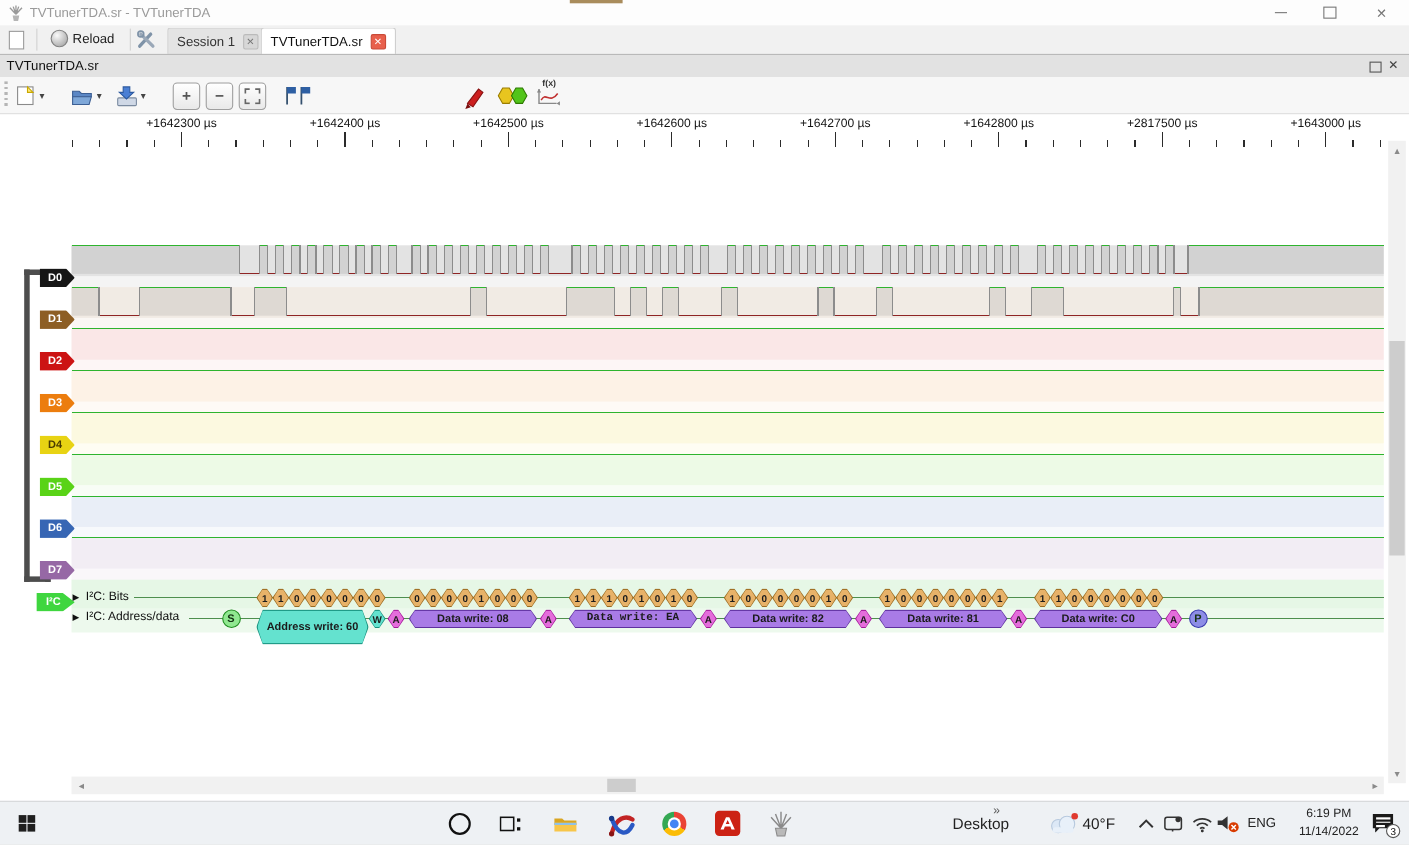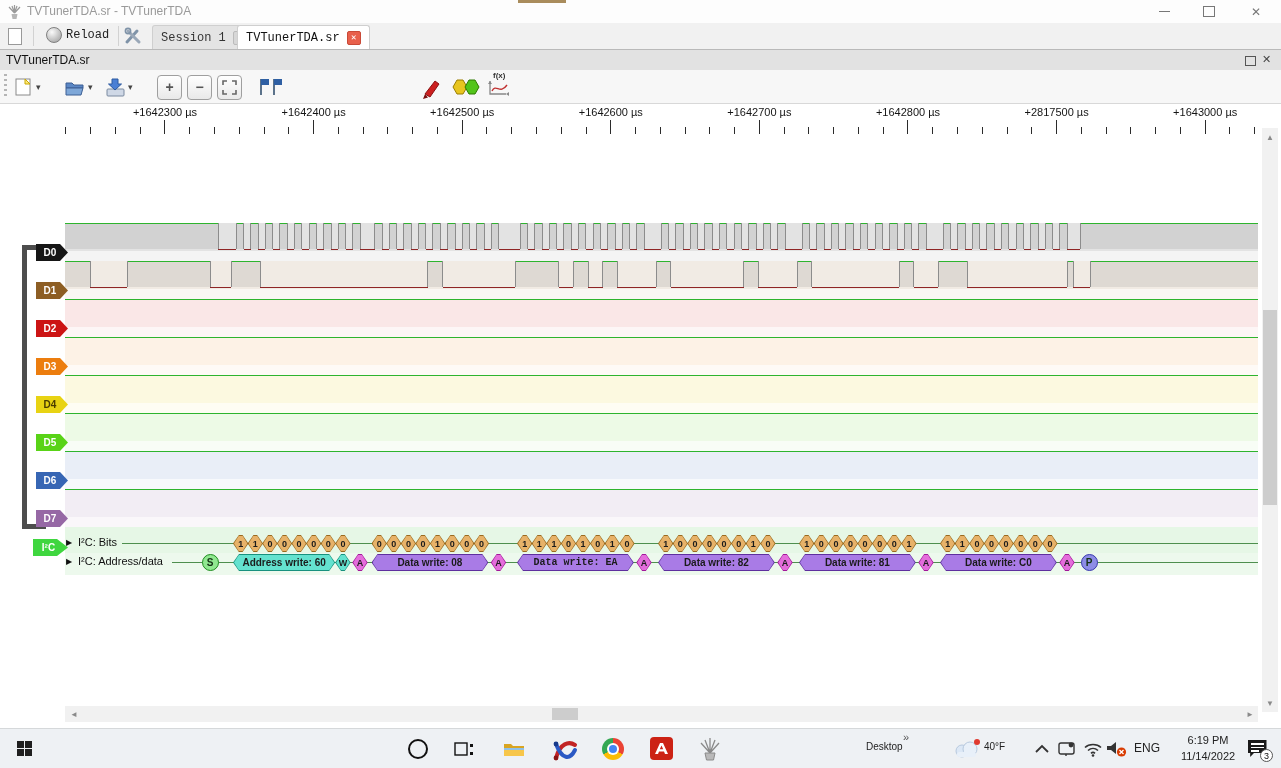--- a/index.html
+++ b/index.html
@@ -5,21 +5,21 @@
   html,body{margin:0;padding:0;background:#c0c0c0;}
   #screen{position:relative;width:1281px;height:768px;background:#ffffff;overflow:hidden;
     font-family:"Liberation Sans",sans-serif;color:#1a1a1a;-webkit-font-smoothing:antialiased;}
   .abs{position:absolute;}
   
   #titlebar{position:absolute;left:0;top:0;width:1281px;height:23px;background:#fdfdfd;}
   #titlebar .title{position:absolute;left:27px;top:4px;font-size:12px;color:#9a9a9a;}
   .winbtn{position:absolute;top:0;width:34px;height:23px;display:flex;align-items:center;justify-content:center;color:#777;}
   #rec-strip{position:absolute;left:518px;top:0;width:48px;height:3px;background:#a98c5c;}
   
-  #tabrow{position:absolute;left:0;top:23px;width:1281px;height:26px;background:#f1f1f1;font-family:Liberation Mono, monospace;}
+  #tabrow{position:absolute;left:0;top:23px;width:1281px;height:26px;background:#f1f1f1;}
   .vsep{position:absolute;top:3px;width:1px;height:20px;background:#d2d2d2;}
   .tab{position:absolute;top:2px;height:24px;display:flex;align-items:center;gap:7px;padding:0 8px;font-size:12px;
        border:1px solid #cfcfcf;border-bottom:none;border-radius:3px 3px 0 0;box-sizing:border-box;}
   .tab.inactive{background:#e4e4e4;color:#333;}
   .tab.active{background:#ffffff;color:#111;}
   .tabclose{width:14px;height:14px;border-radius:2px;display:flex;align-items:center;justify-content:center;font-size:9px;}
   .tabclose.gray{background:#d7d7d7;color:#777;border:1px solid #bbb;box-sizing:border-box;}
   .tabclose.red{background:#e8604c;color:#fff;border:1px solid #c94a38;box-sizing:border-box;}
   
   #dockbar{position:absolute;left:0;top:49px;width:1281px;height:21px;background:#e2e2e2;border-top:1px solid #b9b9b9;box-sizing:border-box;}
@@ -55,21 +55,21 @@
   .brk{position:absolute;background:#4d4d4d;z-index:2;}
   
   .sb-track{position:absolute;background:#f1f1f1;z-index:6;}
   .sb-thumb{position:absolute;background:#cdcdcd;z-index:7;}
   .sb-arrow{position:absolute;z-index:7;color:#8a8a8a;font-size:8px;display:flex;align-items:center;justify-content:center;}
   
   #taskbar{position:absolute;left:0;top:728px;width:1281px;height:40px;background:#eef1f4;border-top:1px solid #d5d8da;box-sizing:border-box;}
   #search{position:absolute;left:46px;top:1px;width:346px;height:38px;background:#ffffff;border:1px solid #b8b8b8;box-sizing:border-box;display:flex;align-items:center;}
   #search input{border:none;outline:none;font-size:13px;color:#4a4a4a;width:210px;font-family:"Liberation Sans",sans-serif;background:transparent;}
   .tbicon{position:absolute;top:0;width:40px;height:39px;display:flex;align-items:center;justify-content:center;}
-  .traytxt{position:absolute;font-size:10px;color:#222;}
+  .traytxt{position:absolute;font-size:14px;color:#222;}
   #clock{position:absolute;left:1168px;top:3px;width:80px;text-align:center;font-size:11px;color:#222;line-height:16px;}
   .badge{position:absolute;width:13px;height:13px;border-radius:50%;background:#fff;border:1px solid #555;box-sizing:border-box;
      font-size:9px;display:flex;align-items:center;justify-content:center;color:#111;}
 </style>
 </head>
 <body>
 
 <div id="screen">
 
   <div id="titlebar">
@@ -666,21 +666,21 @@
         </div>
         <div class="hexo" style="left: 306px; top: 431px; width: 15.4px; height: 17px; background: rgb(154, 106, 31); clip-path: polygon(0px 50%, 5.852px 0px, calc(100% - 5.852px) 0px, 100% 50%, calc(100% - 5.852px) 100%, 5.852px 100%);">
           <div class="hexi" style="position: absolute; inset: 1px; background: rgb(231, 178, 105); display: flex; align-items: center; justify-content: center; font-size: 9px; color: rgb(27, 27, 27); clip-path: polygon(0px 50%, 4.652px 0px, calc(100% - 4.652px) 0px, 100% 50%, calc(100% - 4.652px) 100%, 4.652px 100%);">0</div>
         </div>
         <div class="hexo" style="left: 320.6px; top: 431px; width: 15.4px; height: 17px; background: rgb(154, 106, 31); clip-path: polygon(0px 50%, 5.852px 0px, calc(100% - 5.852px) 0px, 100% 50%, calc(100% - 5.852px) 100%, 5.852px 100%);">
           <div class="hexi" style="position: absolute; inset: 1px; background: rgb(231, 178, 105); display: flex; align-items: center; justify-content: center; font-size: 9px; color: rgb(27, 27, 27); clip-path: polygon(0px 50%, 4.652px 0px, calc(100% - 4.652px) 0px, 100% 50%, calc(100% - 4.652px) 100%, 4.652px 100%);">0</div>
         </div>
         <div class="hexo" style="left: 335.2px; top: 431px; width: 15.4px; height: 17px; background: rgb(154, 106, 31); clip-path: polygon(0px 50%, 5.852px 0px, calc(100% - 5.852px) 0px, 100% 50%, calc(100% - 5.852px) 100%, 5.852px 100%);">
           <div class="hexi" style="position: absolute; inset: 1px; background: rgb(231, 178, 105); display: flex; align-items: center; justify-content: center; font-size: 9px; color: rgb(27, 27, 27); clip-path: polygon(0px 50%, 4.652px 0px, calc(100% - 4.652px) 0px, 100% 50%, calc(100% - 4.652px) 100%, 4.652px 100%);">0</div>
         </div>
-        <div class="hexo" style="left: 233px; top: 450px; width: 102.2px; height: 17px; background: rgb(23, 145, 126); clip-path: polygon(0px 50%, 6px 0px, calc(100% - 6px) 0px, 100% 50%, calc(100% - 6px) 100%, 6px 100%);">
+        <div class="hexo" style="left: 233px; top: 450px; width: 102.2px; height: 32px; background: rgb(23, 145, 126); clip-path: polygon(0px 50%, 6px 0px, calc(100% - 6px) 0px, 100% 50%, calc(100% - 6px) 100%, 6px 100%);">
           <div class="hexi" style="position: absolute; inset: 1px; background: rgb(100, 226, 207); display: flex; align-items: center; justify-content: center; font-size: 10px; color: rgb(27, 27, 27); clip-path: polygon(0px 50%, 4.8px 0px, calc(100% - 4.8px) 0px, 100% 50%, calc(100% - 4.8px) 100%, 4.8px 100%);">Address write: 60</div>
         </div>
         <div class="hexo" style="left: 335.2px; top: 450px; width: 15.4px; height: 17px; background: rgb(23, 145, 126); clip-path: polygon(0px 50%, 5.852px 0px, calc(100% - 5.852px) 0px, 100% 50%, calc(100% - 5.852px) 100%, 5.852px 100%);">
           <div class="hexi" style="position: absolute; inset: 1px; background: rgb(100, 226, 207); display: flex; align-items: center; justify-content: center; font-size: 9px; color: rgb(27, 27, 27); clip-path: polygon(0px 50%, 4.652px 0px, calc(100% - 4.652px) 0px, 100% 50%, calc(100% - 4.652px) 100%, 4.652px 100%);">W</div>
         </div>
         <div class="hexo" style="left: 352.3px; top: 450px; width: 15.4px; height: 17px; background: rgb(163, 23, 154); clip-path: polygon(0px 50%, 5.852px 0px, calc(100% - 5.852px) 0px, 100% 50%, calc(100% - 5.852px) 100%, 5.852px 100%);">
           <div class="hexi" style="position: absolute; inset: 1px; background: rgb(228, 109, 219); display: flex; align-items: center; justify-content: center; font-size: 9px; color: rgb(27, 27, 27); clip-path: polygon(0px 50%, 4.652px 0px, calc(100% - 4.652px) 0px, 100% 50%, calc(100% - 4.652px) 100%, 4.652px 100%);">A</div>
         </div>
         <div class="hexo" style="left: 371.5px; top: 431px; width: 15.4px; height: 17px; background: rgb(154, 106, 31); clip-path: polygon(0px 50%, 5.852px 0px, calc(100% - 5.852px) 0px, 100% 50%, calc(100% - 5.852px) 100%, 5.852px 100%);">
           <div class="hexi" style="position: absolute; inset: 1px; background: rgb(231, 178, 105); display: flex; align-items: center; justify-content: center; font-size: 9px; color: rgb(27, 27, 27); clip-path: polygon(0px 50%, 4.652px 0px, calc(100% - 4.652px) 0px, 100% 50%, calc(100% - 4.652px) 100%, 4.652px 100%);">0</div>

